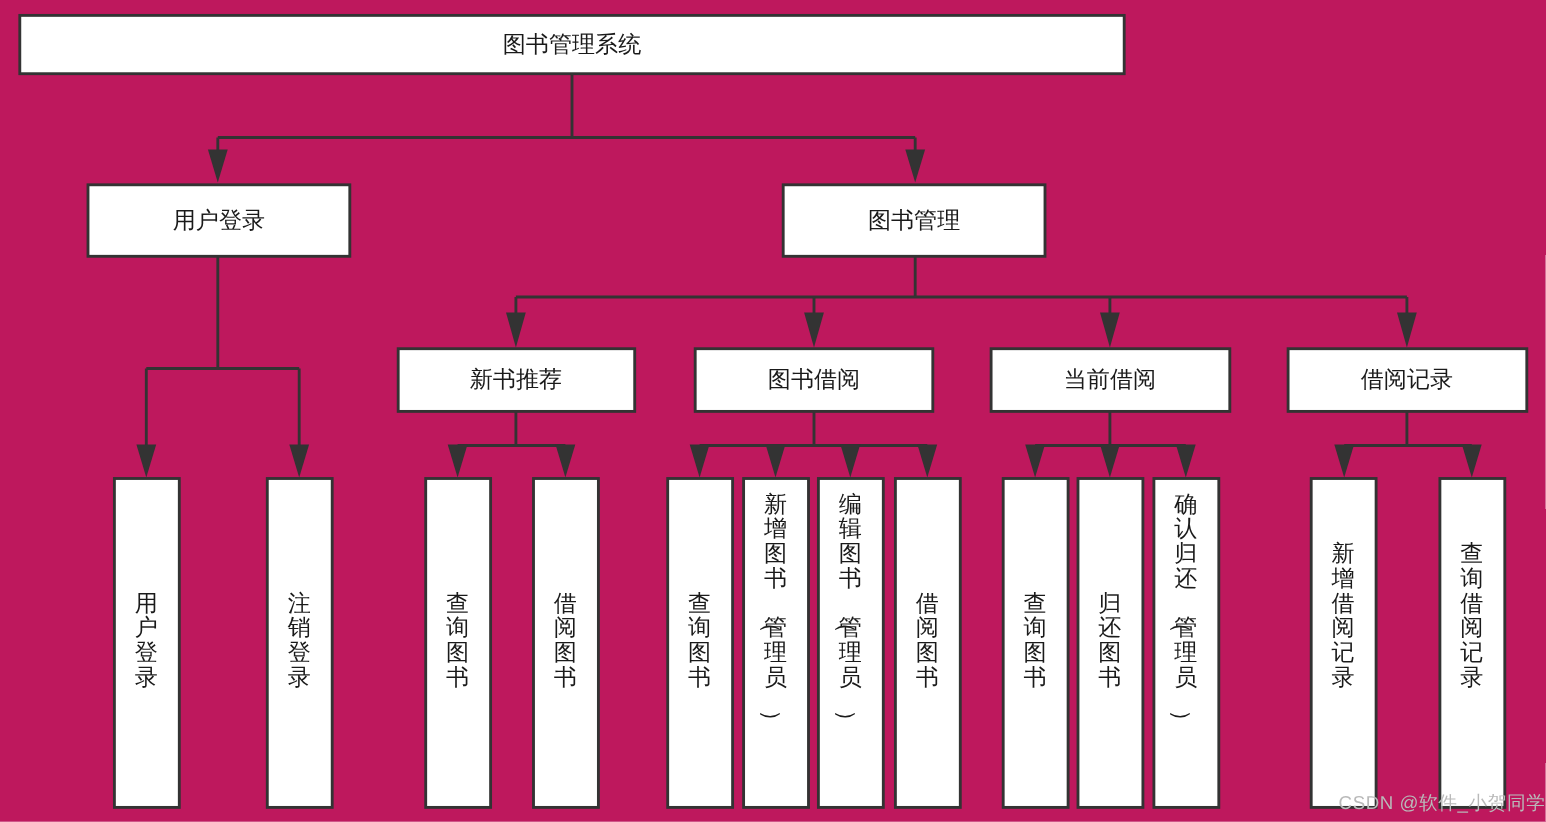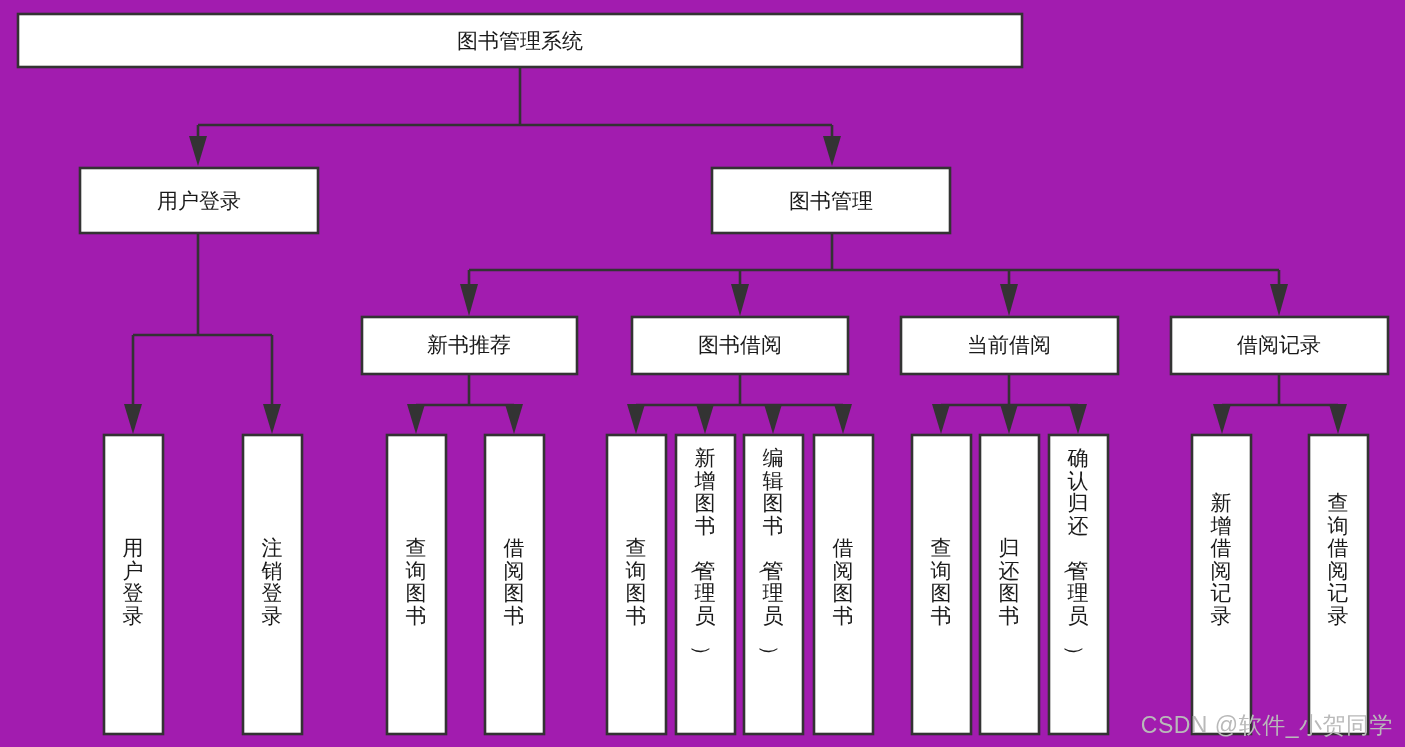--- a/index.html
+++ b/index.html
@@ -11,21 +11,21 @@
     width: 1405px;
     height: 747px;
     font-family: "Liberation Sans", "DejaVu Sans", sans-serif;
     overflow: hidden;
     position: relative;
   }
   #diagram-root {
     position: relative;
     width: 1405px;
     height: 747px;
-    background: #a21caf;
+    background: #be185d;
   }
   svg#flow {
     position: absolute;
     left: 0;
     top: 0;
     width: 1405px;
     height: 747px;
     display: block;
   }
   .node-rect {
@@ -56,24 +56,24 @@
     dominant-baseline: middle;
   }
   .node-label-v {
     font-family: "Liberation Sans", "DejaVu Sans", sans-serif;
     font-size: 21px;
     fill: #1a1a1a;
     text-anchor: middle;
   }
   .watermark-text {
     position: absolute;
-    right: 12px;
+    right: 0;
     bottom: 6px;
     font-family: "Liberation Sans", "DejaVu Sans", sans-serif;
-    font-size: 23px;
+    font-size: 17px;
     color: #b9b9b9;
     letter-spacing: 0.5px;
     white-space: nowrap;
     pointer-events: none;
   }
 </style>
 </head>
 <body>
 
 <div id="diagram-root">

